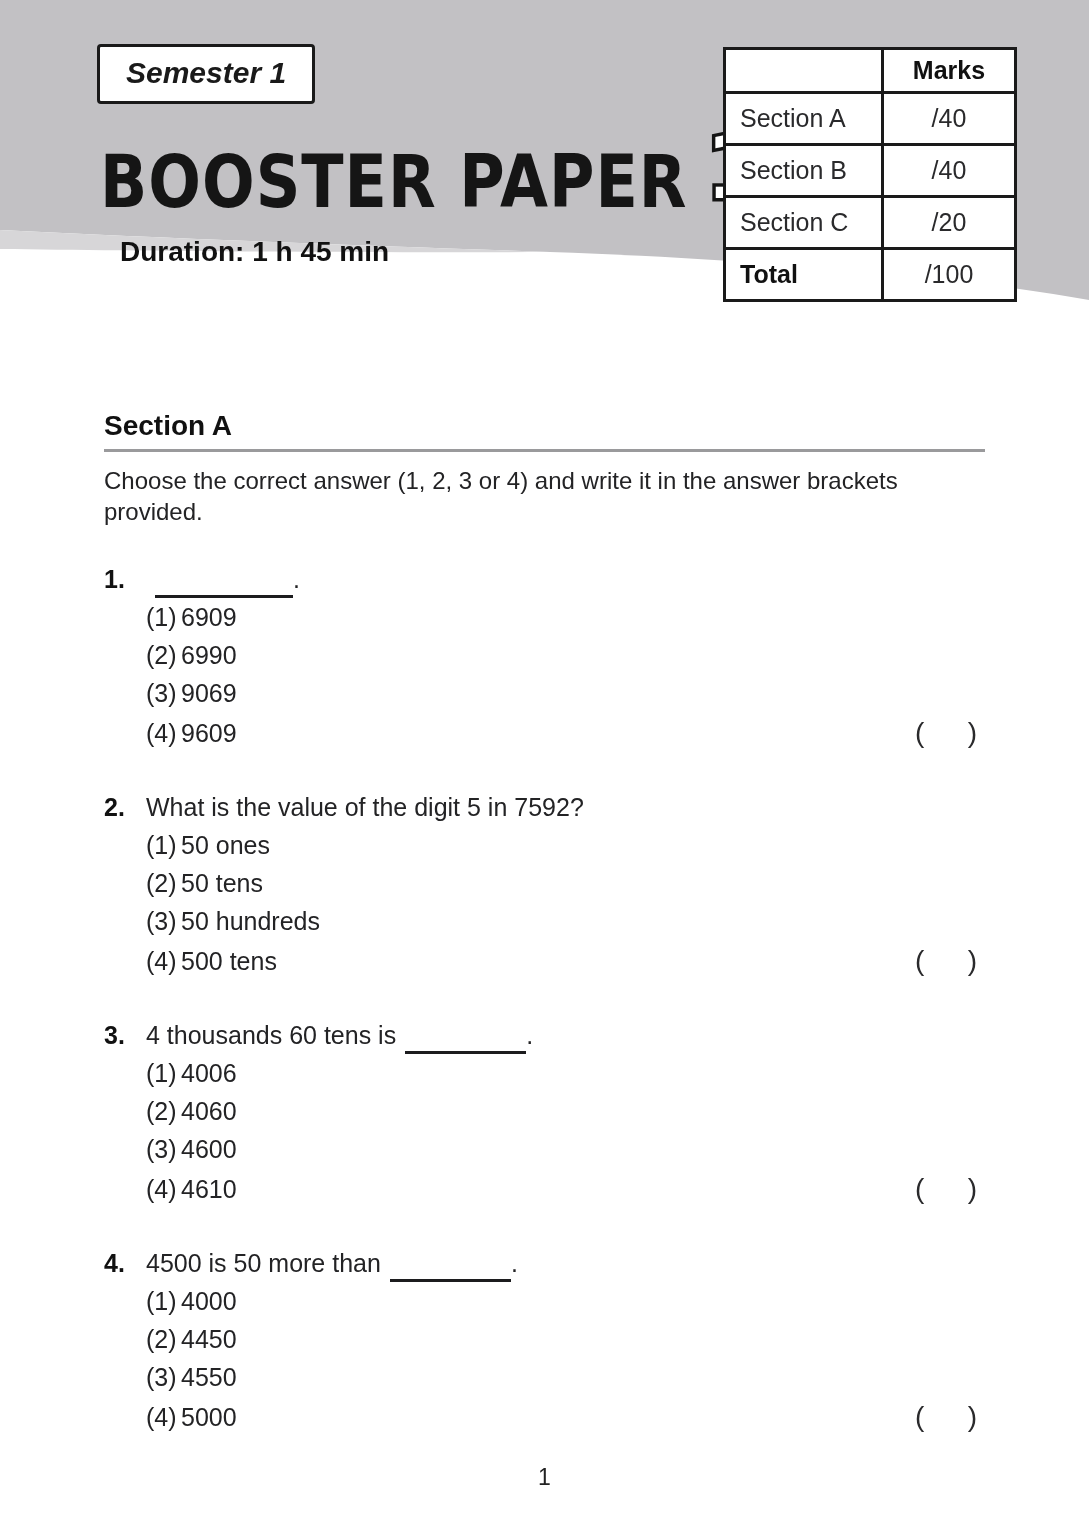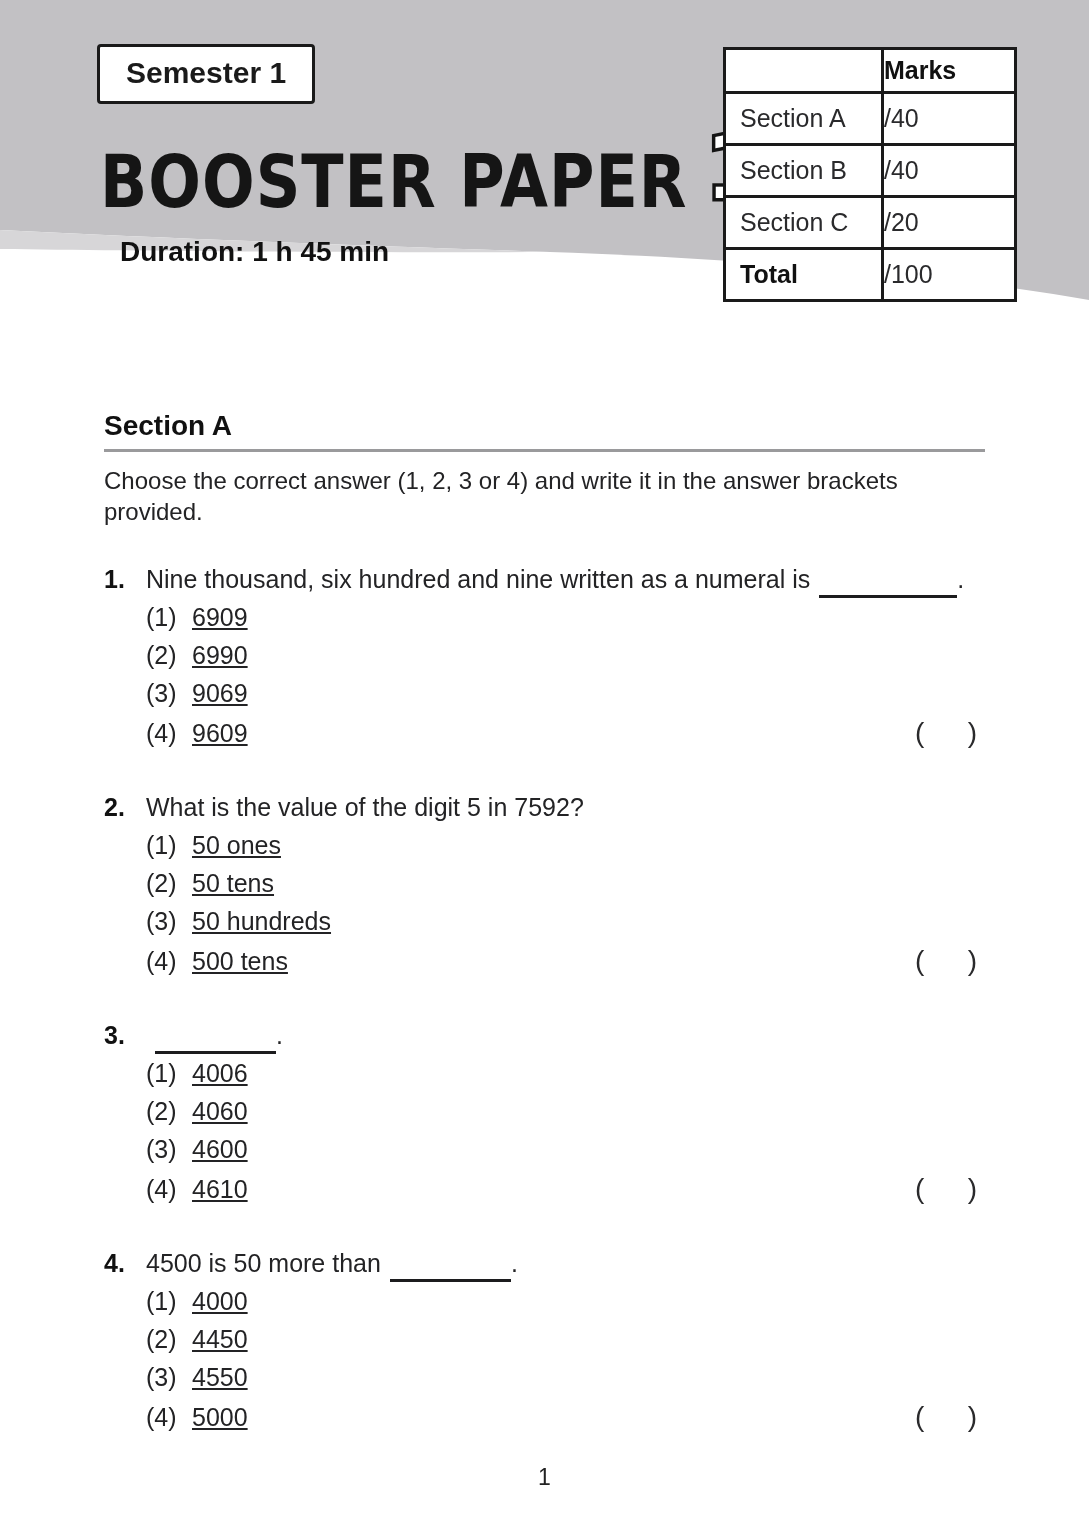--- a/index.html
+++ b/index.html
@@ -14,21 +14,21 @@
 
   
   .header { position: relative; width: 1089px; height: 322px; }
   .header-gray { position: absolute; top: 0; left: 0; width: 1089px; height: 230px; background: #c2c1c4; }
   .header-curve { position: absolute; top: 230px; left: 0; width: 1089px; height: 92px; display: block; }
 
   .badge {
     position: absolute; top: 44px; left: 97px;
     background: #ffffff; border: 3px solid #1a1a1a; border-radius: 4px;
     padding: 9px 26px 11px 26px;
-    font-size: 30px; font-weight: bold; color: #1a1a1a;
+    font-size: 30px; font-weight: bold; color: #1a1a1a; font-style: italic;
   }
 
   .title-row { position: absolute; top: 122px; left: 100px; white-space: nowrap; display: flex; align-items: flex-end; }
   .paper-title {
     font-family: "DejaVu Sans", sans-serif;
     font-weight: bold; font-size: 62px; letter-spacing: 1px; color: #151515;
     transform: scaleY(1.18); transform-origin: top left; margin-top: 14px;
   }
   .paper-num {
     font-family: "DejaVu Sans", sans-serif;
@@ -45,21 +45,21 @@
     border-collapse: collapse; background: #fff;
     table-layout: fixed; width: 291px;
   }
   .marks-table td, .marks-table th {
     border: 3px solid #1a1a1a; background: #fff;
     font-size: 25px; font-weight: normal; color: #2a2a2c;
     padding: 0 0 0 14px; text-align: left; height: 52px;
   }
   .marks-table .hdr-row td { height: 44px; }
   .marks-table .col-label { width: 158px; }
-  .marks-table .col-marks { width: 133px; text-align: left; padding: 0; }
+  .marks-table .col-marks { width: 133px; text-align: center; padding: 0; }
   .marks-table .bold { font-weight: bold; color: #111; }
 
   
   .content { position: relative; margin: 0 104px; }
 
   .section-heading {
     margin-top: 88px;
     font-size: 28px; font-weight: bold; color: #111;
     padding-bottom: 7px; border-bottom: 3px solid #9a9a9c;
   }
@@ -69,21 +69,21 @@
   .q-head { display: flex; font-size: 25px; line-height: 30px; color: #232325; }
   .q-num { width: 42px; flex: 0 0 42px; font-weight: bold; color: #111; }
   .q-text { white-space: nowrap; }
   .q-blank { display: inline-block; border-bottom: 3px solid #1c1c1e; position: relative; top: 4px; margin-left: 9px; }
   .q-blank.w135 { width: 138px; }
   .q-blank.w120 { width: 121px; }
 
   .options { margin-top: 9px; }
   .option-row { display: flex; align-items: baseline; padding-left: 42px; height: 38px; font-size: 25px; color: #232325; }
   .opt-label { width: 35px; flex: 0 0 35px; }
-  .opt-value { margin-left: 11px; text-decoration: underline; }
+  .opt-value { margin-left: 0; }
   .answer-slot {
     margin-left: auto; margin-right: 8px;
     width: 62px; display: flex; justify-content: space-between;
     font-size: 28px; color: #2a2a2c;
   }
 
   .page-number { position: absolute; left: 0; top: 1464px; width: 1089px; text-align: center; font-size: 23px; color: #222; }
 </style>
 </head>
 <body>
@@ -136,21 +136,20 @@
 
   <div class="section-heading">Section A</div>
 
   <div class="instructions">
     <div>Choose the correct answer (1, 2, 3 or 4) and write it in the answer brackets provided.</div>
   </div>
 
   <div class="question">
     <div class="q-head">
       <span class="q-num">1.</span>
-      <span class="q-text">Nine thousand, six hundred and nine written as a numeral is</span>
       <span class="q-blank w135"></span>
       <span>.</span>
     </div>
     <div class="options">
       <div class="option-row">
         <span class="opt-label">(1)</span>
         <span class="opt-value">6909</span>
       </div>
       <div class="option-row">
         <span class="opt-label">(2)</span>
@@ -196,20 +195,21 @@
           <span>(</span>
           <span>)</span>
         </span>
       </div>
     </div>
   </div>
 
   <div class="question">
     <div class="q-head">
       <span class="q-num">3.</span>
+      <span class="q-text">4 thousands 60 tens is</span>
       <span class="q-blank w120"></span>
       <span>.</span>
     </div>
     <div class="options">
       <div class="option-row">
         <span class="opt-label">(1)</span>
         <span class="opt-value">4006</span>
       </div>
       <div class="option-row">
         <span class="opt-label">(2)</span>

